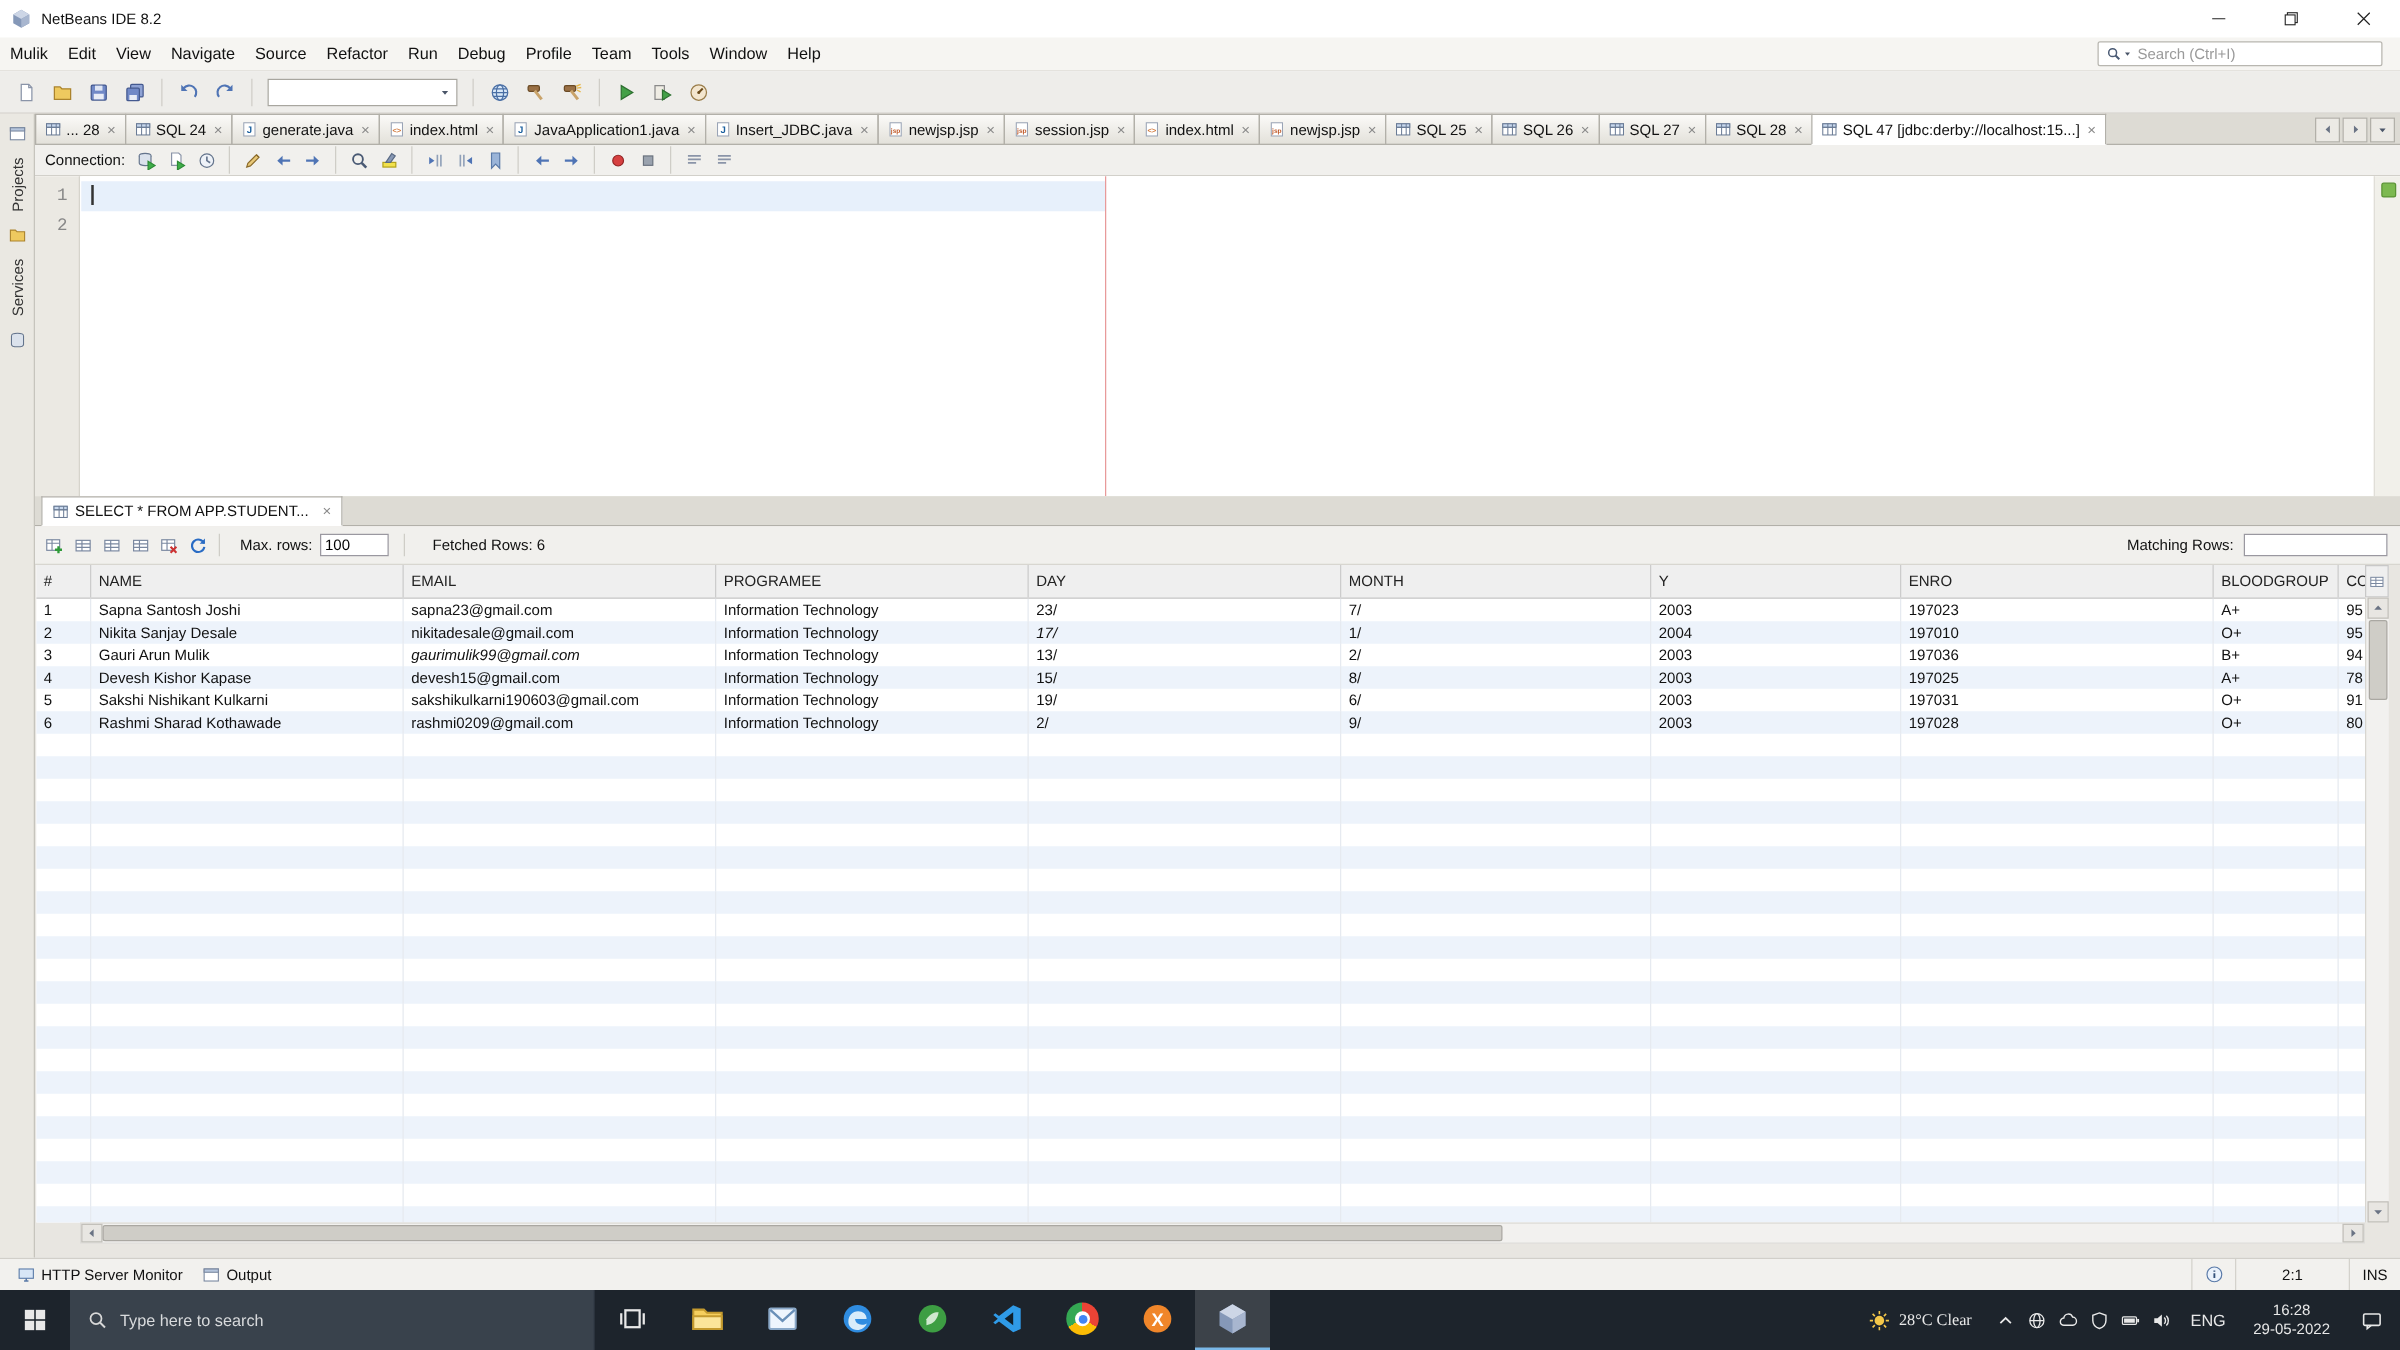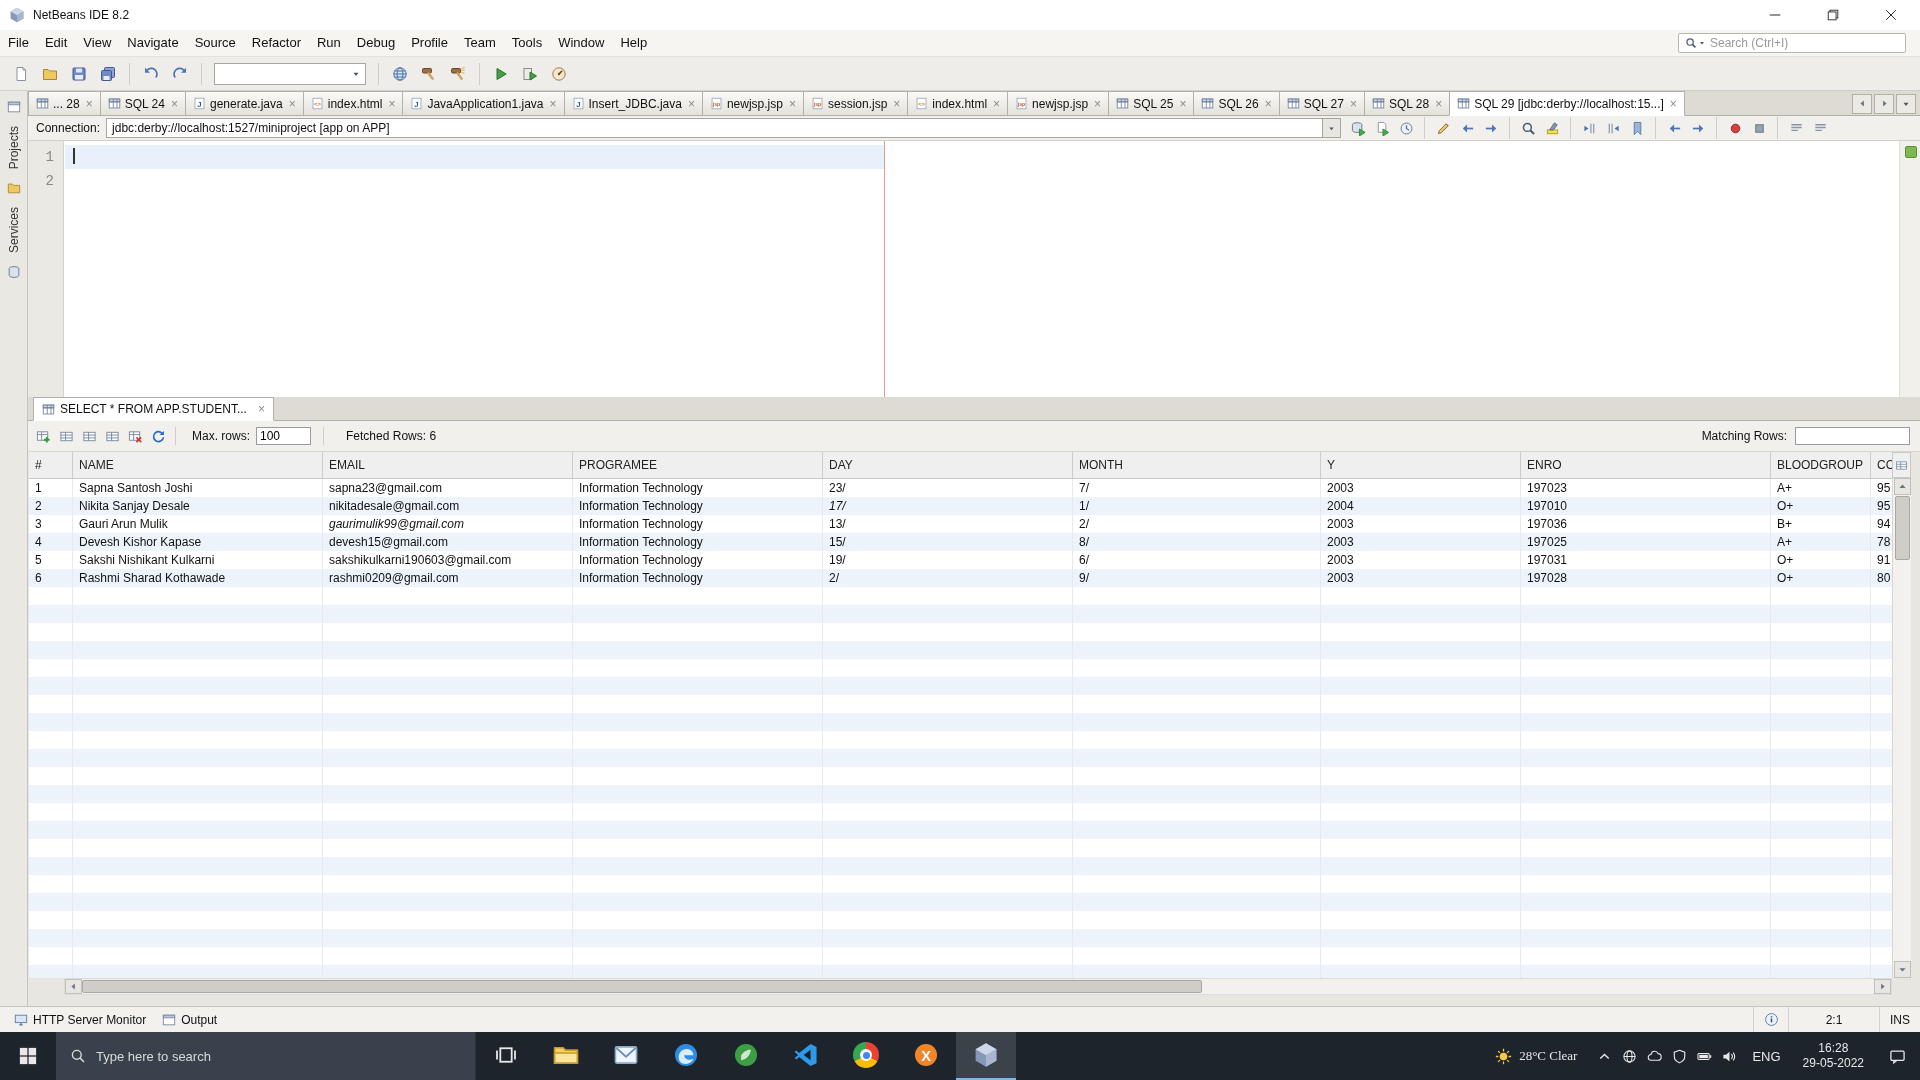--- a/index.html
+++ b/index.html
@@ -189,21 +189,21 @@
             <svg width="14" height="14" viewBox="0 0 16 16">
               <path d="M2.5 2.5l11 11M13.5 2.5l-11 11" stroke="#222" stroke-width="1.1"></path>
             </svg>
           </span>
         </div>
     </div>
   </div>
 
   <div class="menubar">
     <div style="display:flex">
-        <div class="menu-item">File</div>
+        <div class="menu-item">Mulik</div>
         <div class="menu-item">Edit</div>
         <div class="menu-item">View</div>
         <div class="menu-item">Navigate</div>
         <div class="menu-item">Source</div>
         <div class="menu-item">Refactor</div>
         <div class="menu-item">Run</div>
         <div class="menu-item">Debug</div>
         <div class="menu-item">Profile</div>
         <div class="menu-item">Team</div>
         <div class="menu-item">Tools</div>
@@ -465,21 +465,21 @@
           <span class="etab-x">×</span>
         </div>
         <div class="etab active">
           <span class="etab-ico">
             <svg width="13" height="13" viewBox="0 0 16 16">
               <rect x="1.5" y="2.5" width="13" height="11" fill="#fff" stroke="#6a7b95"></rect>
               <rect x="1.5" y="2.5" width="13" height="3.5" fill="#c8d8ee" stroke="#6a7b95"></rect>
               <path d="M1.5 6h13M6.5 2.5v11M11 2.5v11" stroke="#6a7b95" fill="none"></path>
             </svg>
           </span>
-          <span class="etab-label">SQL 29 [jdbc:derby://localhost:15...]</span>
+          <span class="etab-label">SQL 47 [jdbc:derby://localhost:15...]</span>
           <span class="etab-x">×</span>
         </div>
       </div>
     <div class="tab-ctrls">
       <div class="tab-ctrl">
           <span>
             <svg width="11" height="11" viewBox="0 0 16 16">
               <path d="M10 3.5L5 8l5 4.5z" fill="#6a7384"></path>
             </svg>
           </span>
@@ -496,30 +496,20 @@
             <svg width="10" height="10" viewBox="0 0 16 16">
               <path d="M4 6h8l-4 5z" fill="#4a5568"></path>
             </svg>
           </span>
         </div>
     </div>
   </div>
 
   <div class="connbar">
     <span class="conn-label">Connection:</span>
-    <div class="conn-select">
-      <span>jdbc:derby://localhost:1527/miniproject [app on APP]</span>
-      <span class="dd-btn">
-          <span>
-            <svg width="9" height="9" viewBox="0 0 16 16">
-              <path d="M4 6h8l-4 5z" fill="#4a5568"></path>
-            </svg>
-          </span>
-        </span>
-    </div>
     <div class="conn-icons">
         <div class="cn-btn">
           <svg width="15" height="15" viewBox="0 0 16 16">
             <ellipse cx="6.5" cy="3.8" rx="5" ry="2" fill="#dbe2ec" stroke="#64748c"></ellipse>
             <path d="M1.5 3.8v6.4a5 2 0 0 0 10 0V3.8" fill="#dbe2ec" stroke="#64748c"></path>
             <path d="M9 8.5l6 3.7-6 3.7z" fill="#3fae49" stroke="#2d8a36"></path>
           </svg>
         </div>
         <div class="cn-btn">
           <svg width="15" height="15" viewBox="0 0 16 16">

